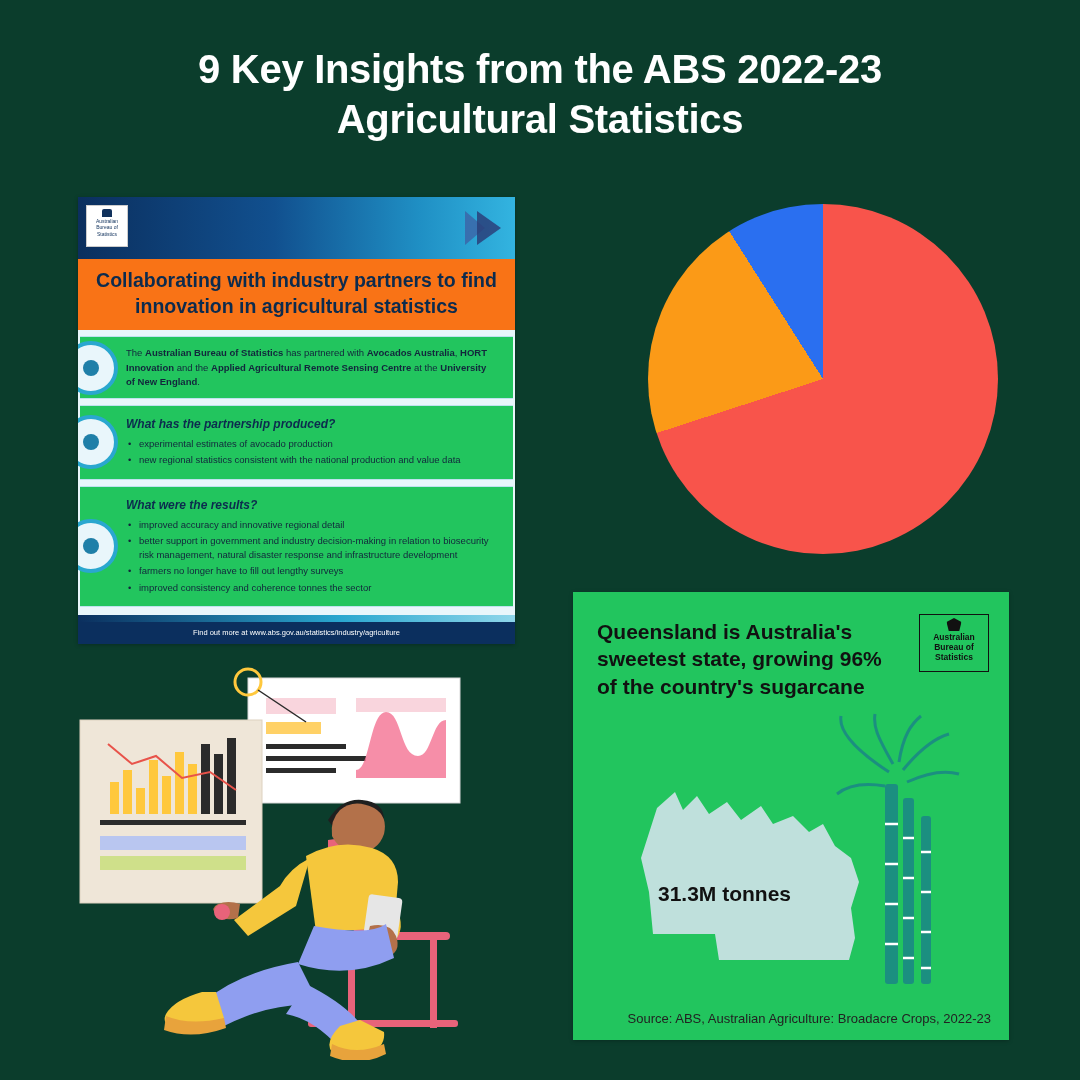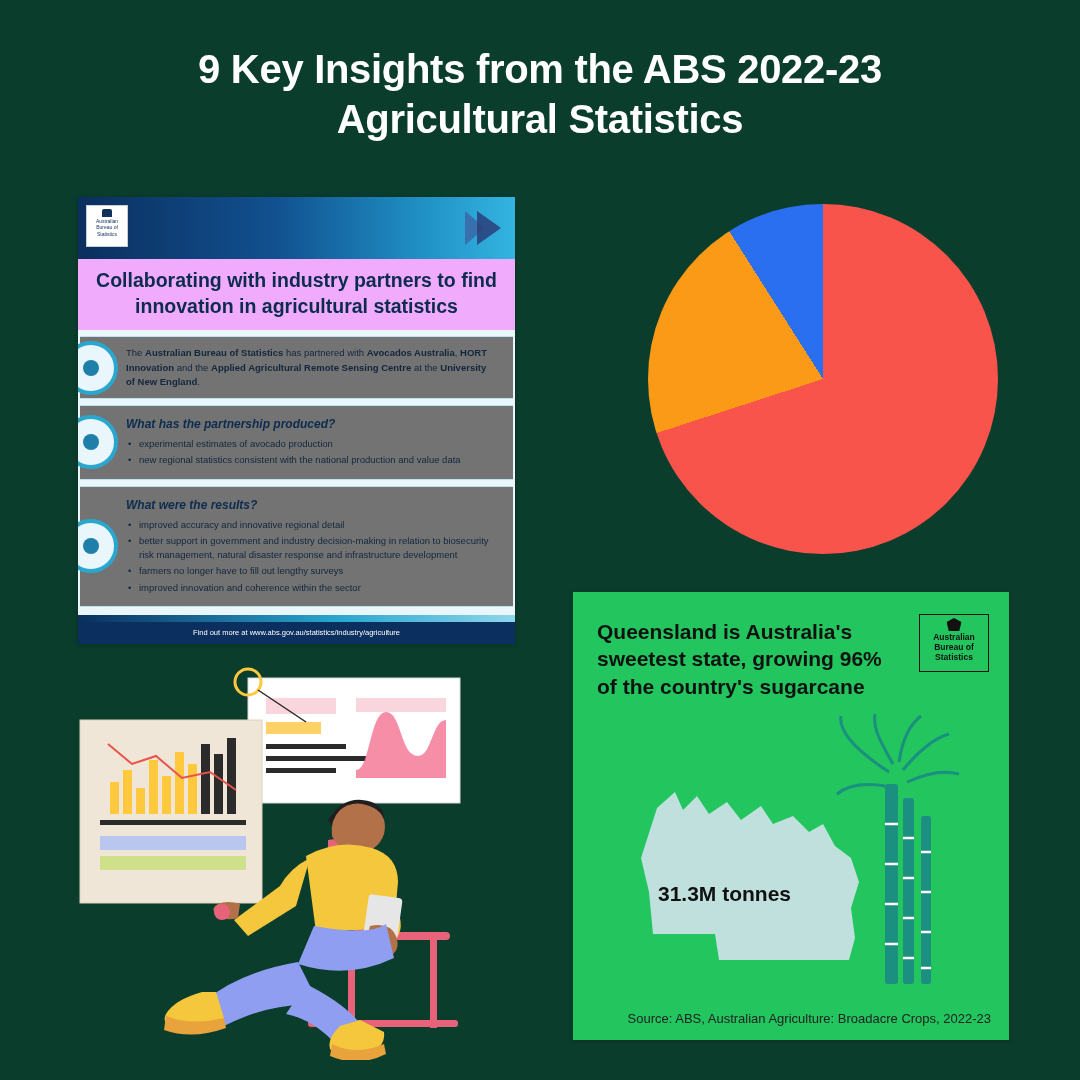--- a/index.html
+++ b/index.html
@@ -86,32 +86,32 @@
     right: 30px;
     top: 14px;
     width: 0;
     height: 0;
     border-top: 17px solid transparent;
     border-bottom: 17px solid transparent;
     border-left: 20px solid #3f5aa0;
     opacity: 0.7;
   }
   .abs-title {
-    background: #f0abfc;
+    background: #f97316;
     text-align: center;
     color: #0c2b4e;
     font-size: 19.5px;
     font-weight: bold;
     line-height: 1.32;
     padding: 9px 12px 11px 12px;
     white-space: pre-line;
   }
   .abs-section {
     position: relative;
-    background: #737373;
+    background: #22c55e;
     margin: 6px 2px 0 2px;
     border-top: 1px solid #bfe2ee;
     border-bottom: 1px solid #bfe2ee;
     padding: 9px 18px 9px 46px;
     color: #12263c;
     font-size: 9.5px;
     line-height: 1.5;
   }
   .abs-section .ring {
     position: absolute;
@@ -310,21 +310,21 @@
       </ul>
   </div>
 
   <div class="abs-section">
     <span class="ring"></span>
     <h4>What were the results?</h4>
     <ul id="abs-list-3">
         <li>improved accuracy and innovative regional detail</li>
         <li>better support in government and industry decision-making in relation to biosecurity risk management, natural disaster response and infrastructure development</li>
         <li>farmers no longer have to fill out lengthy surveys</li>
-        <li>improved innovation and coherence within the sector</li>
+        <li>improved consistency and coherence tonnes the sector</li>
       </ul>
   </div>
 
   <div class="abs-footer-strip"></div>
   <div class="abs-footer">Find out more at www.abs.gov.au/statistics/industry/agriculture</div>
 </div>
 
 <div class="pie-wrap">
   <div class="pie" id="pie" style="background: conic-gradient(rgb(248, 84, 75) 0deg, rgb(248, 84, 75) 252deg, rgb(251, 154, 23) 252deg, rgb(251, 154, 23) 327.6deg, rgb(42, 111, 240) 327.6deg, rgb(42, 111, 240) 360deg);"></div>
 </div>

